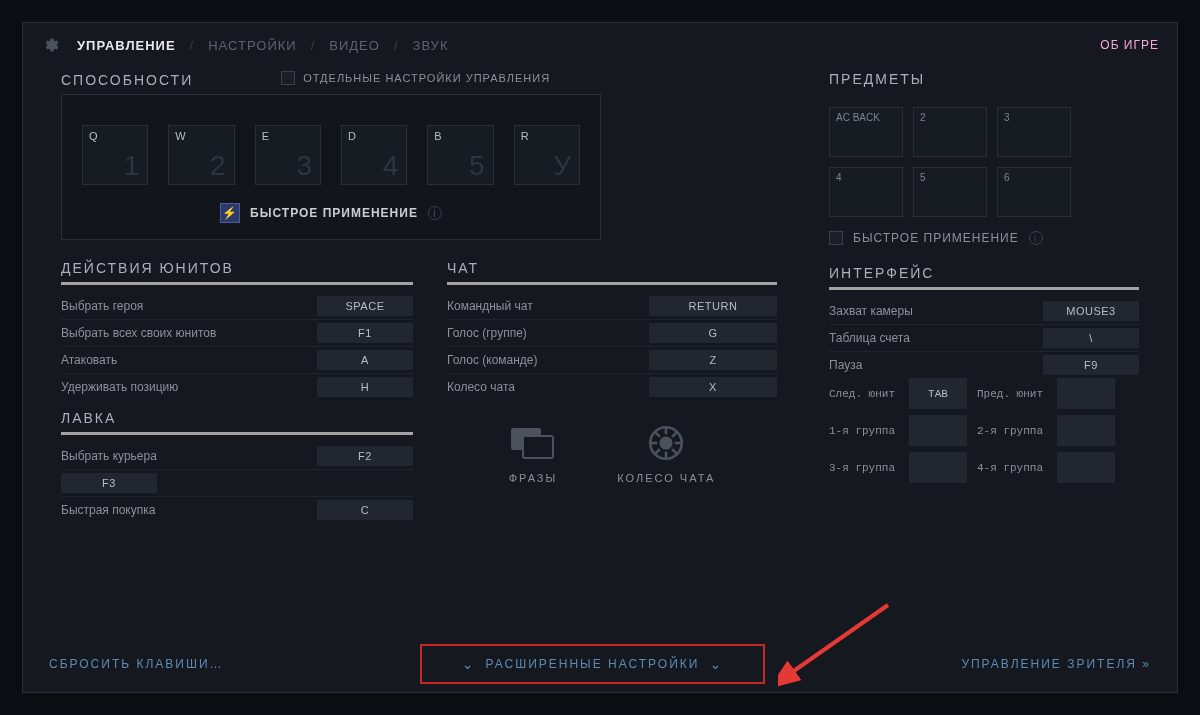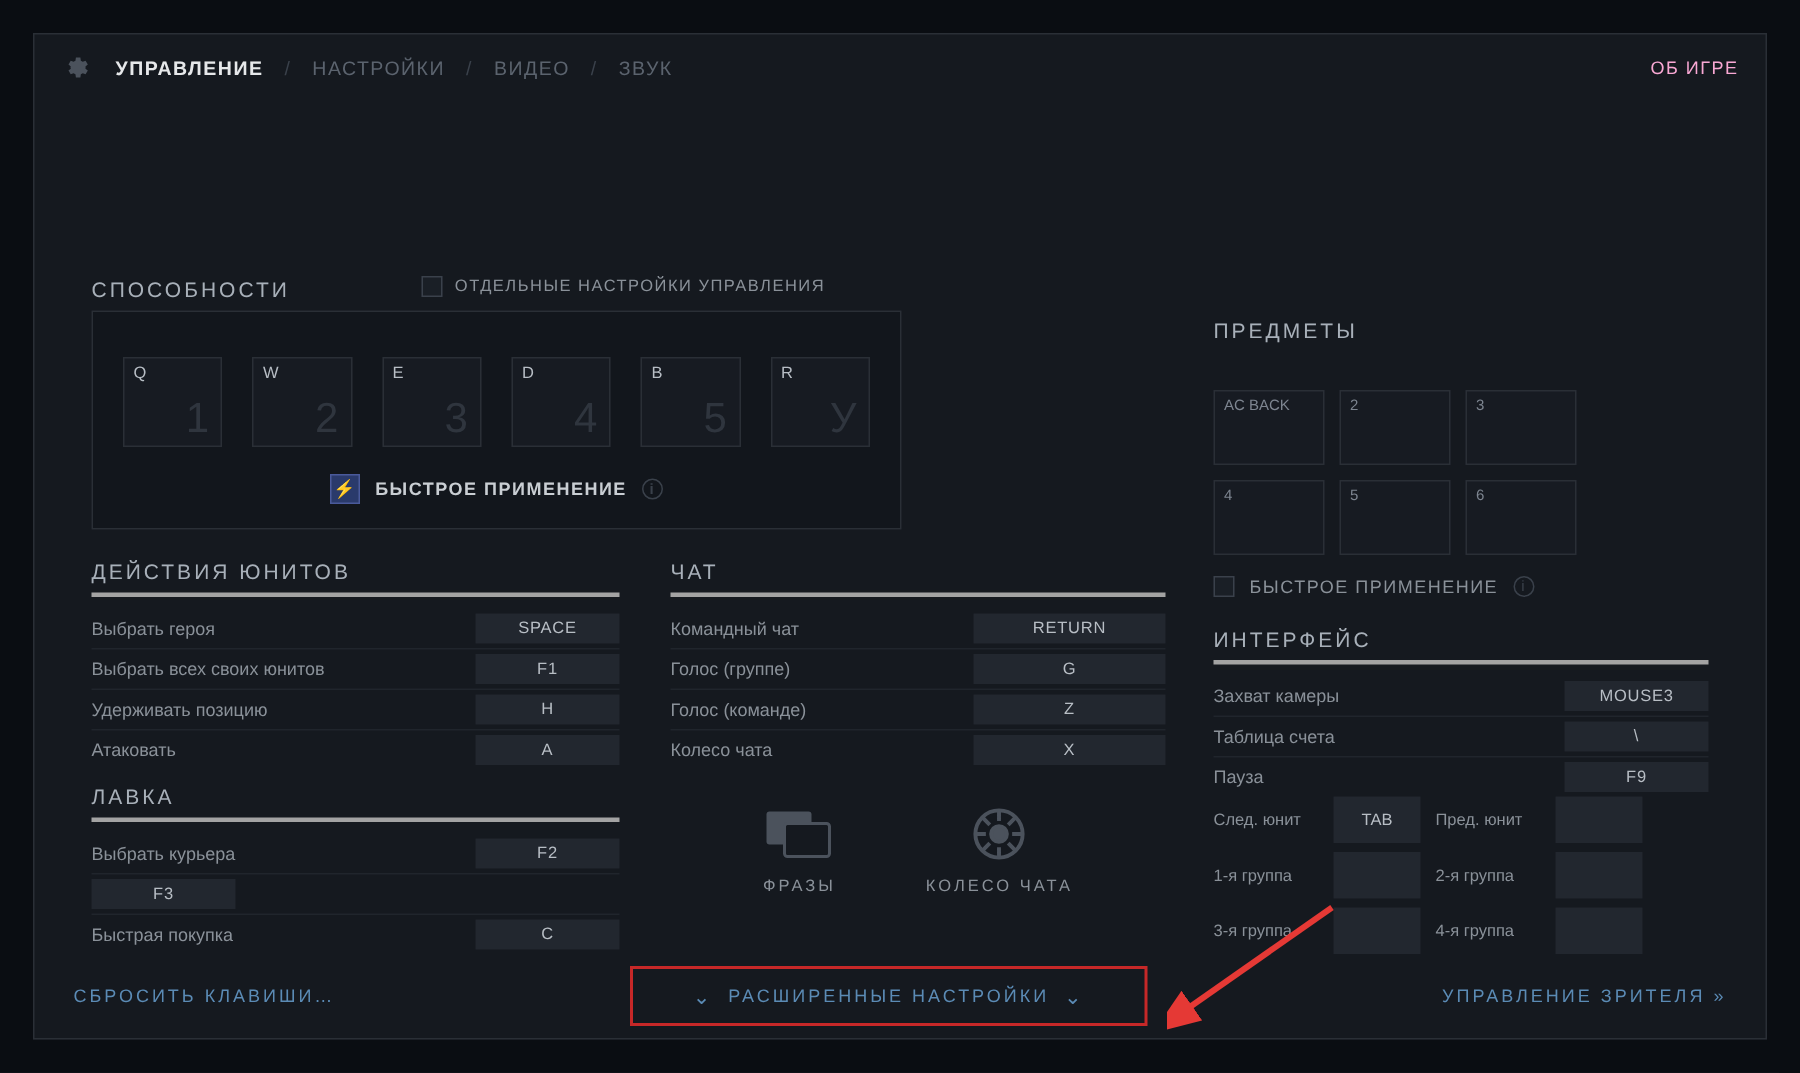--- a/index.html
+++ b/index.html
@@ -23,21 +23,21 @@
   display: flex; align-items: center;
   padding: 0 18px;
   height: 44px;
 }
 .gear { width: 18px; height: 18px; margin-right: 18px; color: #4b525c; }
 .nav { display: flex; align-items: center; gap: 14px; font-size: 13px; letter-spacing: 1px; color: #5b636e; }
 .nav .active { color: #e6e8ea; font-weight: 600; }
 .nav .sep { color: #3a414b; }
 .about { margin-left: auto; font-size: 12px; letter-spacing: 1px; color: #f9a8d4; }
 
-.content { flex: 1; padding: 4px 38px 0 38px; display: flex; gap: 30px; align-items: flex-end; }
+.content { flex: 1; padding: 4px 38px 0 38px; display: flex; gap: 50px; }
 .col-left { flex: 0 0 352px; }
 .col-mid { flex: 0 0 330px; }
 .col-right { flex: 1; }
 
 
 .sh {
   font-size: 14px; letter-spacing: 2px; color: #a8b0b9;
   padding-bottom: 6px; border-bottom: 3px solid #a3a3a3;
   margin-bottom: 8px;
   text-transform: uppercase;
@@ -93,21 +93,21 @@
 }
 .kval.wide { width: 128px; }
 
 
 .chat-btns { display: flex; gap: 60px; margin-top: 22px; justify-content: center; }
 .cbtn { display: flex; flex-direction: column; align-items: center; gap: 8px; }
 .cbtn .label { font-size: 11px; letter-spacing: 2px; color: #8a9199; }
 .cicon { width: 48px; height: 42px; color: #4b525c; }
 
 
-.cg-grid { display: grid; grid-template-columns: 70px 58px 70px 58px; gap: 6px 10px; }
+.cg-grid { display: grid; grid-template-columns: 70px 58px 70px 58px; gap: 6px 10px; font-family: Liberation Mono, monospace; }
 .cg-lbl { font-size: 11px; color: #8a9199; display: flex; align-items: center; }
 .cg-val { height: 31px; background: #22272f; font-size: 11px; color: #b8bec5; display: flex; align-items: center; justify-content: center; }
 
 
 .bottom {
   height: 56px;
   display: flex; align-items: center; justify-content: space-between;
   padding: 0 26px;
   font-size: 12px; letter-spacing: 2px;
 }
@@ -196,26 +196,26 @@
           <div id="ua-rows">
               <div class="krow">
                 <div class="klabel">Выбрать героя</div>
                 <div class="kval">SPACE</div>
               </div>
               <div class="krow">
                 <div class="klabel">Выбрать всех своих юнитов</div>
                 <div class="kval">F1</div>
               </div>
               <div class="krow">
+                <div class="klabel">Атаковать</div>
+                <div class="kval">A</div>
+              </div>
+              <div class="krow">
                 <div class="klabel">Удерживать позицию</div>
                 <div class="kval">H</div>
-              </div>
-              <div class="krow">
-                <div class="klabel">Атаковать</div>
-                <div class="kval">A</div>
               </div>
             </div>
           <div class="sh tight">ЛАВКА</div>
           <div id="shop-rows">
               <div class="krow">
                 <div class="klabel">Выбрать курьера</div>
                 <div class="kval">F2</div>
               </div>
               <div class="krow">
                 <div class="kval">F3</div>
@@ -262,21 +262,21 @@
                   <path d="M24 6v8M24 34v8M6 24h8M34 24h8M11 11l6 6M31 31l6 6M37 11l-6 6M17 31l-6 6"></path>
                 </svg>
               <span class="label">КОЛЕСО ЧАТА</span>
             </div>
           </div>
         </div>
       </div>
     </div>
 
     <div class="col-right">
-      <div class="sh" style="border:none;margin-bottom:26px;">ПРЕДМЕТЫ</div>
+      <div class="sh" style="border:none;margin-bottom:14px;">ПРЕДМЕТЫ</div>
       <div class="items-grid" id="item-slots">
           <div class="item-slot">AC BACK</div>
           <div class="item-slot">2</div>
           <div class="item-slot">3</div>
           <div class="item-slot">4</div>
           <div class="item-slot">5</div>
           <div class="item-slot">6</div>
         </div>
       <div class="items-qc">
         <div class="chk"></div>

